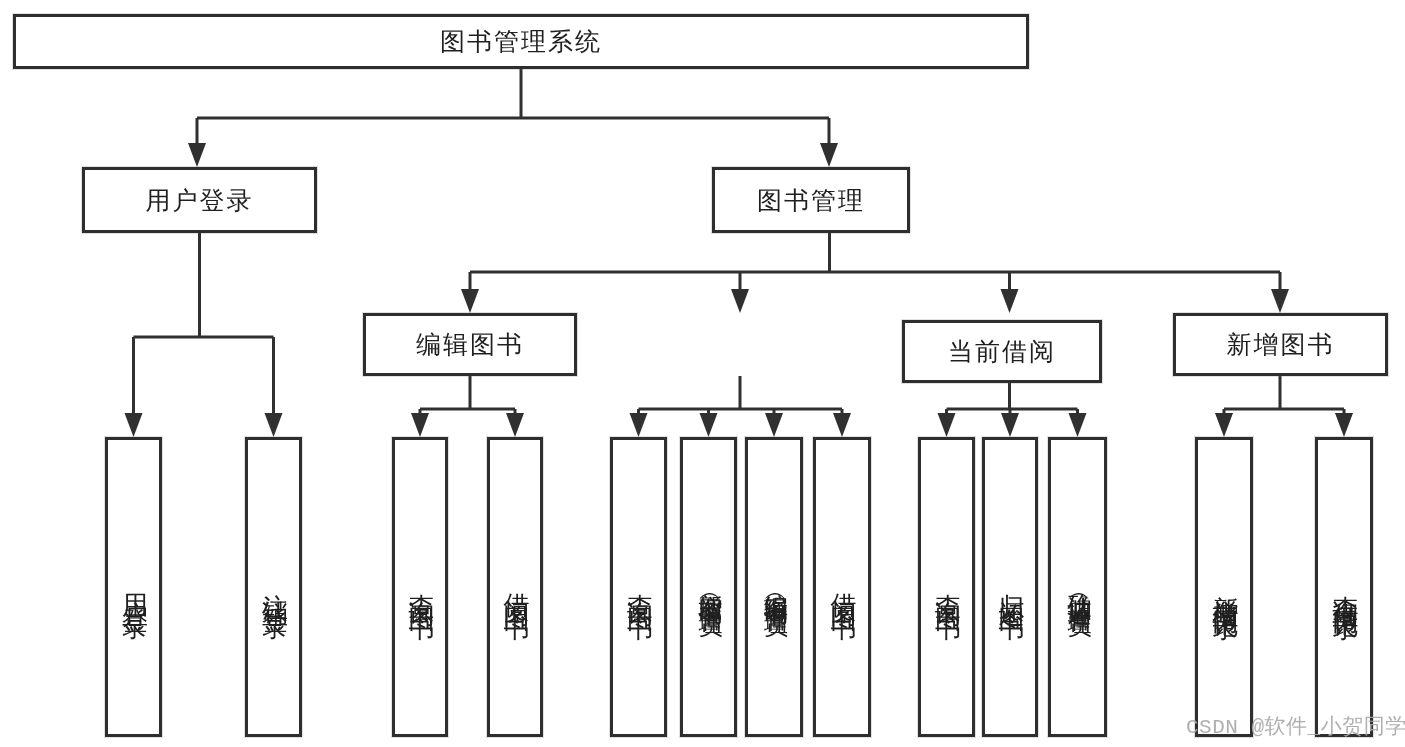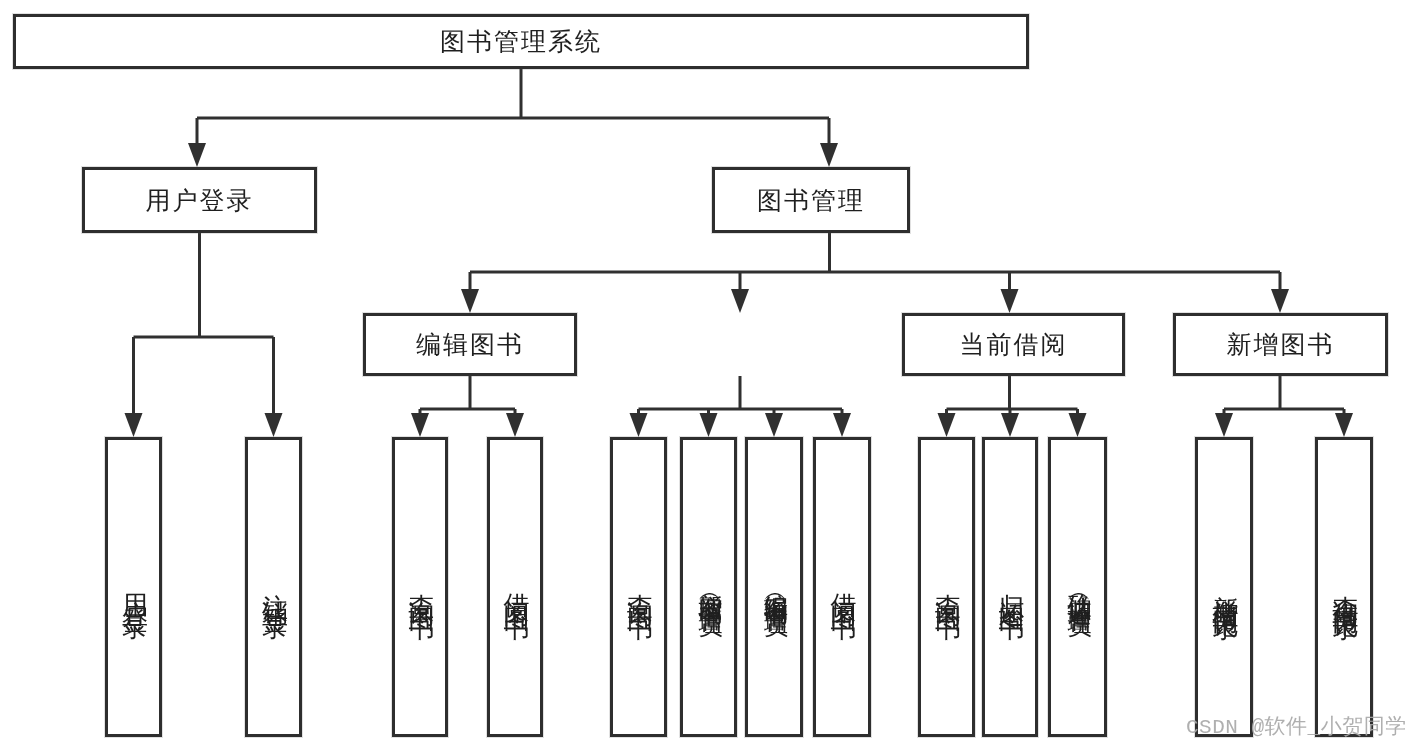--- a/index.html
+++ b/index.html
@@ -78,21 +78,21 @@
   <div class="node" style="left:82px;top:167px;width:235px;height:66px">
     <span>用户登录</span>
   </div>
   <div class="node" style="left:712px;top:167px;width:198px;height:66px">
     <span>图书管理</span>
   </div>
 
   <div class="node" style="left:363px;top:313px;width:214px;height:63px">
     <span>编辑图书</span>
   </div>
-  <div class="node" style="left:902px;top:313px;width:223px;height:63px">
+  <div class="node" style="left:902px;top:320px;width:200px;height:63px">
     <span>当前借阅</span>
   </div>
   <div class="node" style="left:1173px;top:313px;width:215px;height:63px">
     <span>新增图书</span>
   </div>
 
   <div class="vnode" style="left:105px;top:437px;width:57px;height:300px">
     <span class="vlbl ls4">用户登录</span>
   </div>
   <div class="vnode" style="left:245px;top:437px;width:57px;height:300px">

